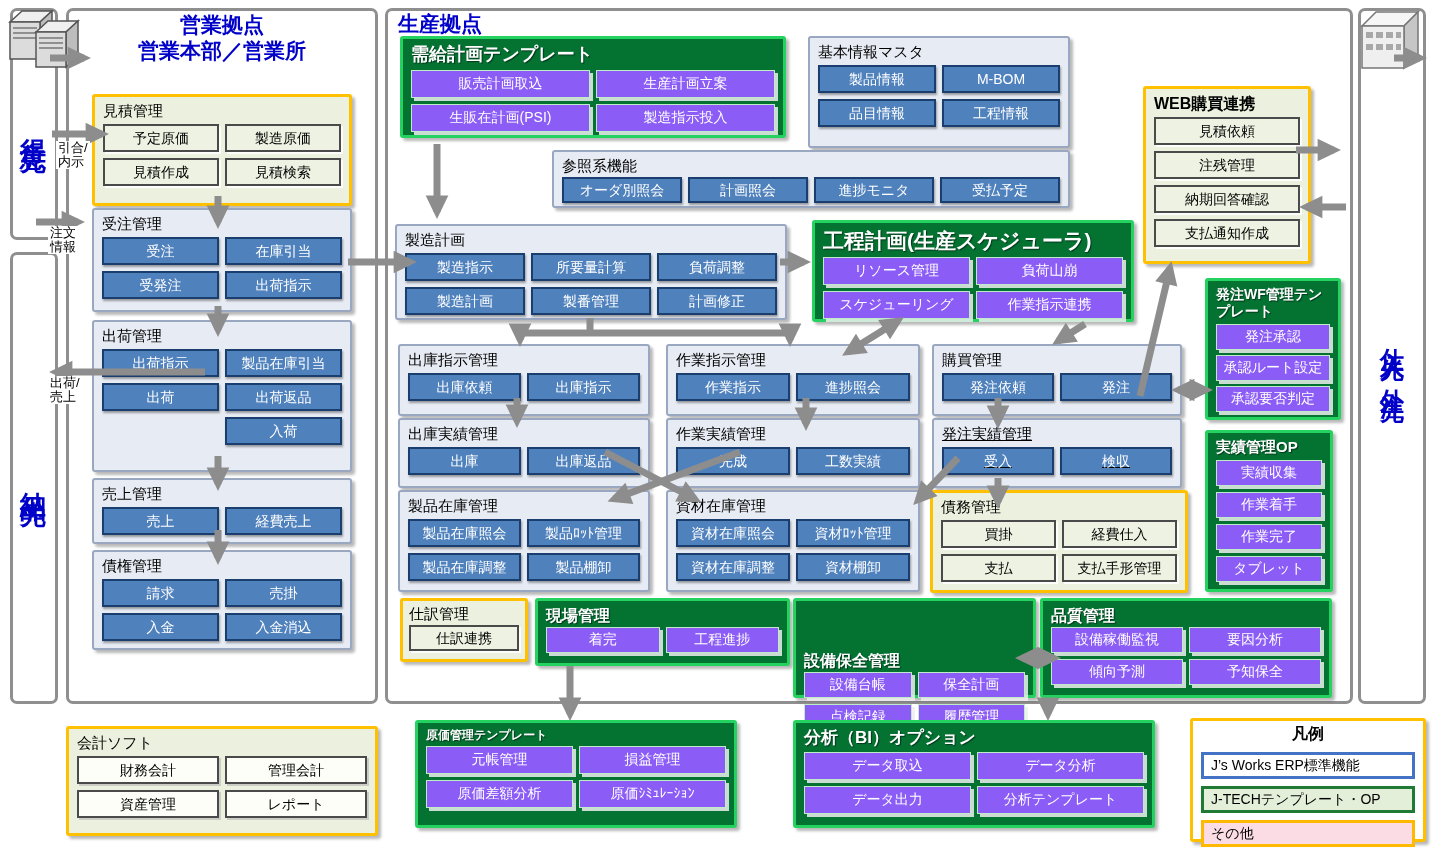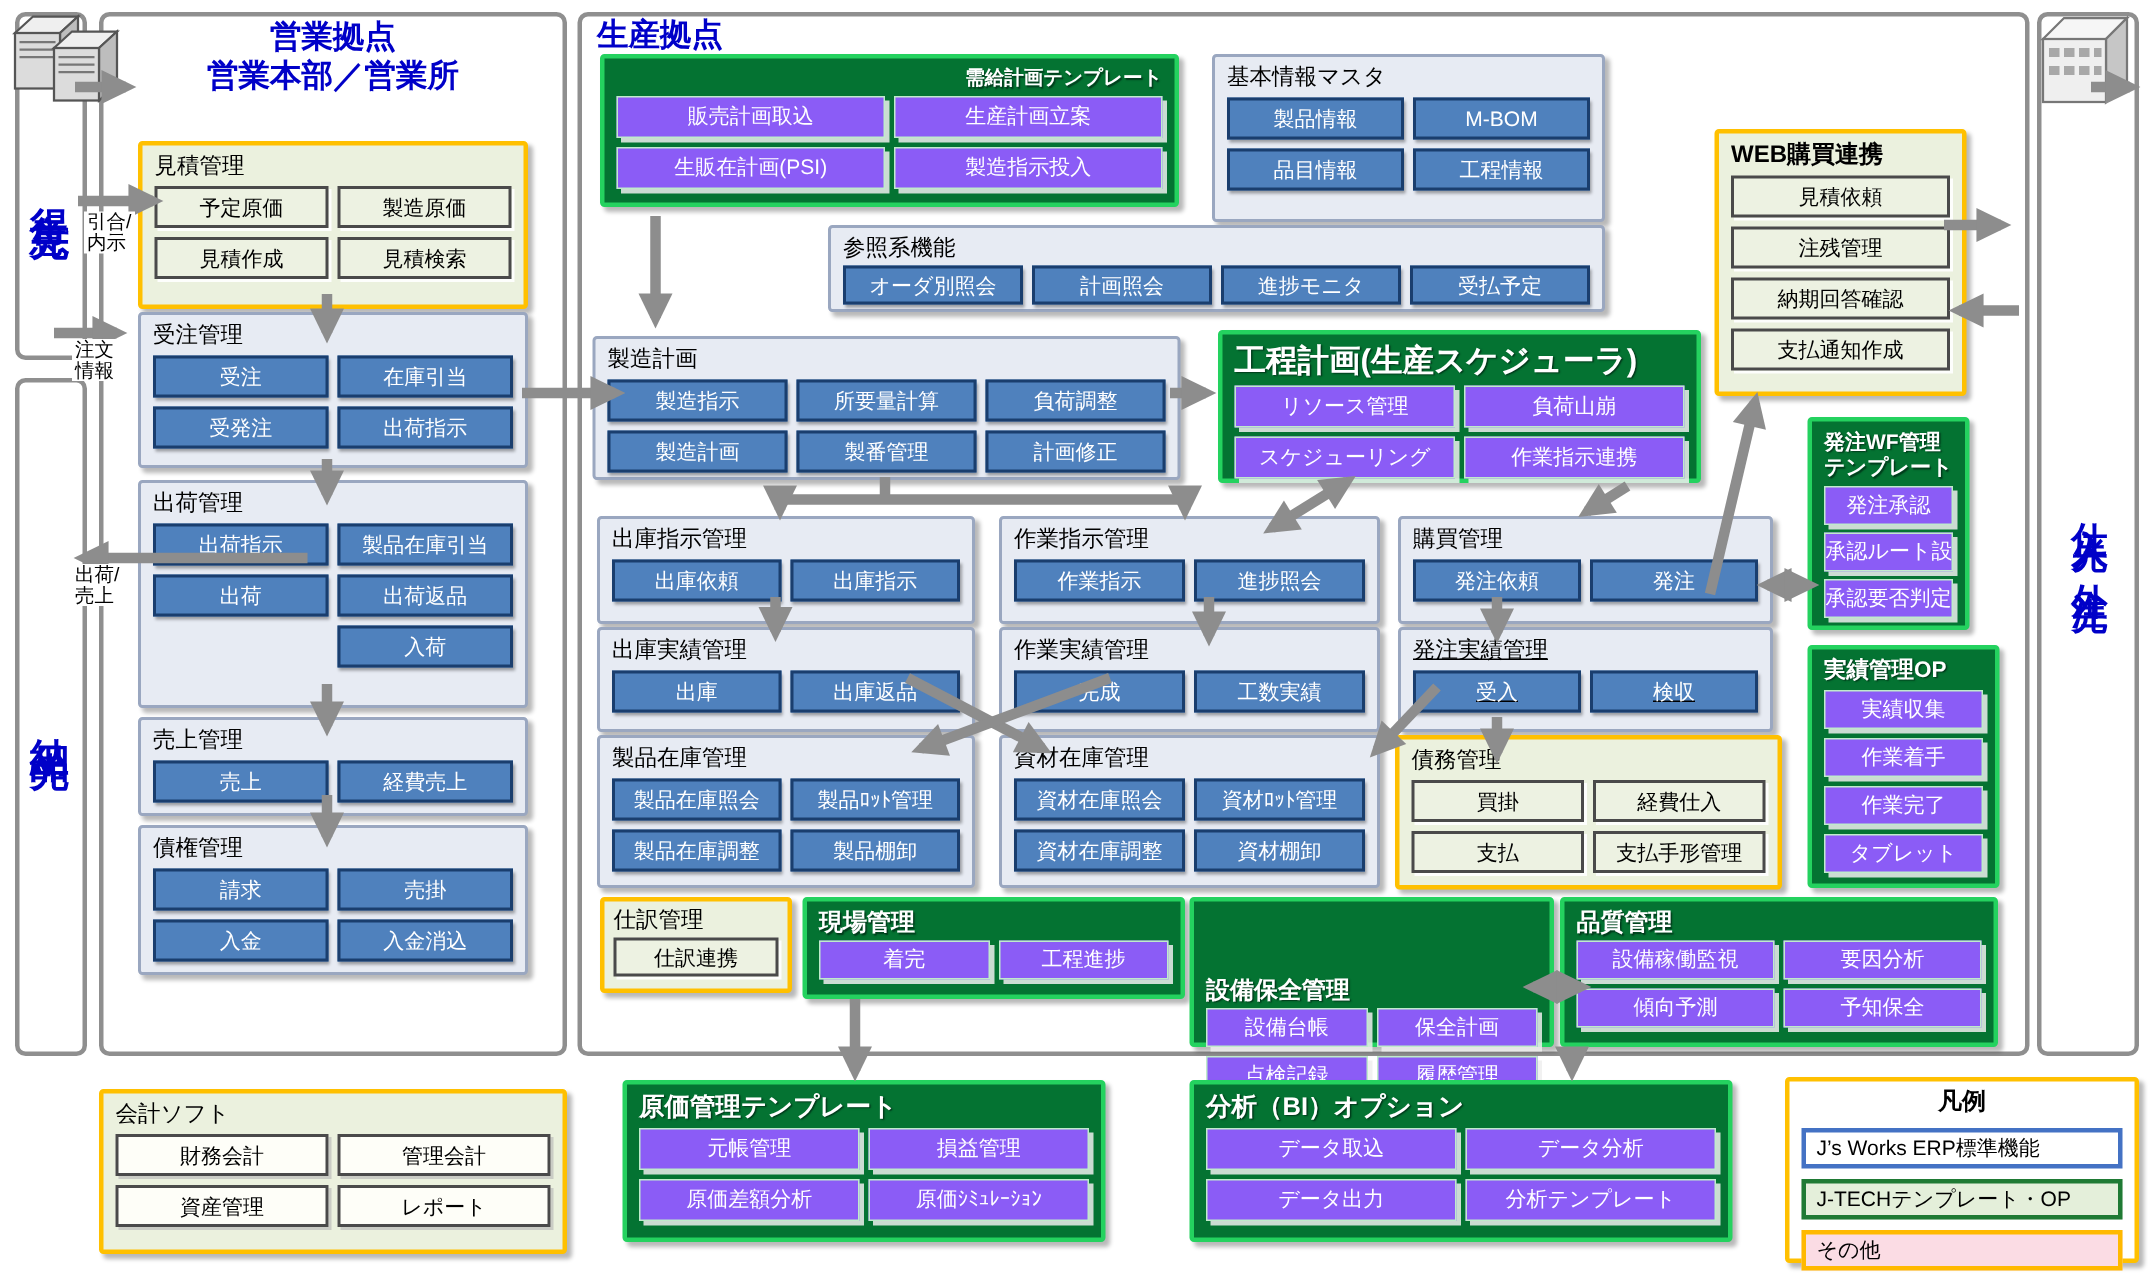--- a/index.html
+++ b/index.html
@@ -170,21 +170,21 @@
     <div class="box-title">会計ソフト</div>
     <div class="grid c2">
         <div class="btn whitebtn">財務会計</div>
         <div class="btn whitebtn">管理会計</div>
         <div class="btn whitebtn">資産管理</div>
         <div class="btn whitebtn">レポート</div>
       </div>
   </div>
 
   <div class="box green" style="left:400px;top:36px;width:386px;height:102px;">
-    <div class="box-title" style="font-size:13px;text-align:right;">需給計画テンプレート</div>
+    <div class="box-title" style="font-size:18px;">需給計画テンプレート</div>
     <div class="grid c2">
         <div class="btn greenbtn">販売計画取込</div>
         <div class="btn greenbtn">生産計画立案</div>
         <div class="btn greenbtn">生販在計画(PSI)</div>
         <div class="btn greenbtn">製造指示投入</div>
       </div>
   </div>
 
   <div class="box light" style="left:808px;top:36px;width:262px;height:112px;">
     <div class="box-title">基本情報マスタ</div>
@@ -231,21 +231,21 @@
   <div class="box green" style="left:812px;top:220px;width:322px;height:102px;">
     <div class="box-title" style="font-size:21px;">工程計画(生産スケジューラ)</div>
     <div class="grid c2">
         <div class="btn greenbtn">リソース管理</div>
         <div class="btn greenbtn">負荷山崩</div>
         <div class="btn greenbtn">スケジューリング</div>
         <div class="btn greenbtn">作業指示連携</div>
       </div>
   </div>
 
-  <div class="box green sm" style="left:1205px;top:278px;width:108px;height:142px;">
+  <div class="box green sm" style="left:1205px;top:278px;width:136px;height:142px;">
     <div class="box-title wrap" style="font-size:14px;">発注WF管理テンプレート</div>
     <div class="grid c1" style="gap:5px;">
         <div class="btn greenbtn">発注承認</div>
         <div class="btn greenbtn">承認ルート設定</div>
         <div class="btn greenbtn">承認要否判定</div>
       </div>
   </div>
 
   <div class="box green sm" style="left:1205px;top:430px;width:128px;height:162px;">
     <div class="box-title" style="font-size:15px;">実績管理OP</div>
@@ -355,21 +355,21 @@
     <div class="box-title" style="font-size:16px;margin-bottom:2px;">品質管理</div>
     <div class="grid c2">
         <div class="btn greenbtn">設備稼働監視</div>
         <div class="btn greenbtn">要因分析</div>
         <div class="btn greenbtn">傾向予測</div>
         <div class="btn greenbtn">予知保全</div>
       </div>
   </div>
 
   <div class="box green" style="left:415px;top:720px;width:322px;height:108px;">
-    <div class="box-title" style="font-size:17px;">原価管理テンプレート</div>
+    <div class="box-title" style="font-size:12px;">原価管理テンプレート</div>
     <div class="grid c2">
         <div class="btn greenbtn">元帳管理</div>
         <div class="btn greenbtn">損益管理</div>
         <div class="btn greenbtn">原価差額分析</div>
         <div class="btn greenbtn">原価ｼﾐｭﾚｰｼｮﾝ</div>
       </div>
   </div>
   <div class="box green" style="left:793px;top:720px;width:362px;height:108px;">
     <div class="box-title" style="font-size:17px;">分析（BI）オプション</div>
     <div class="grid c2">

